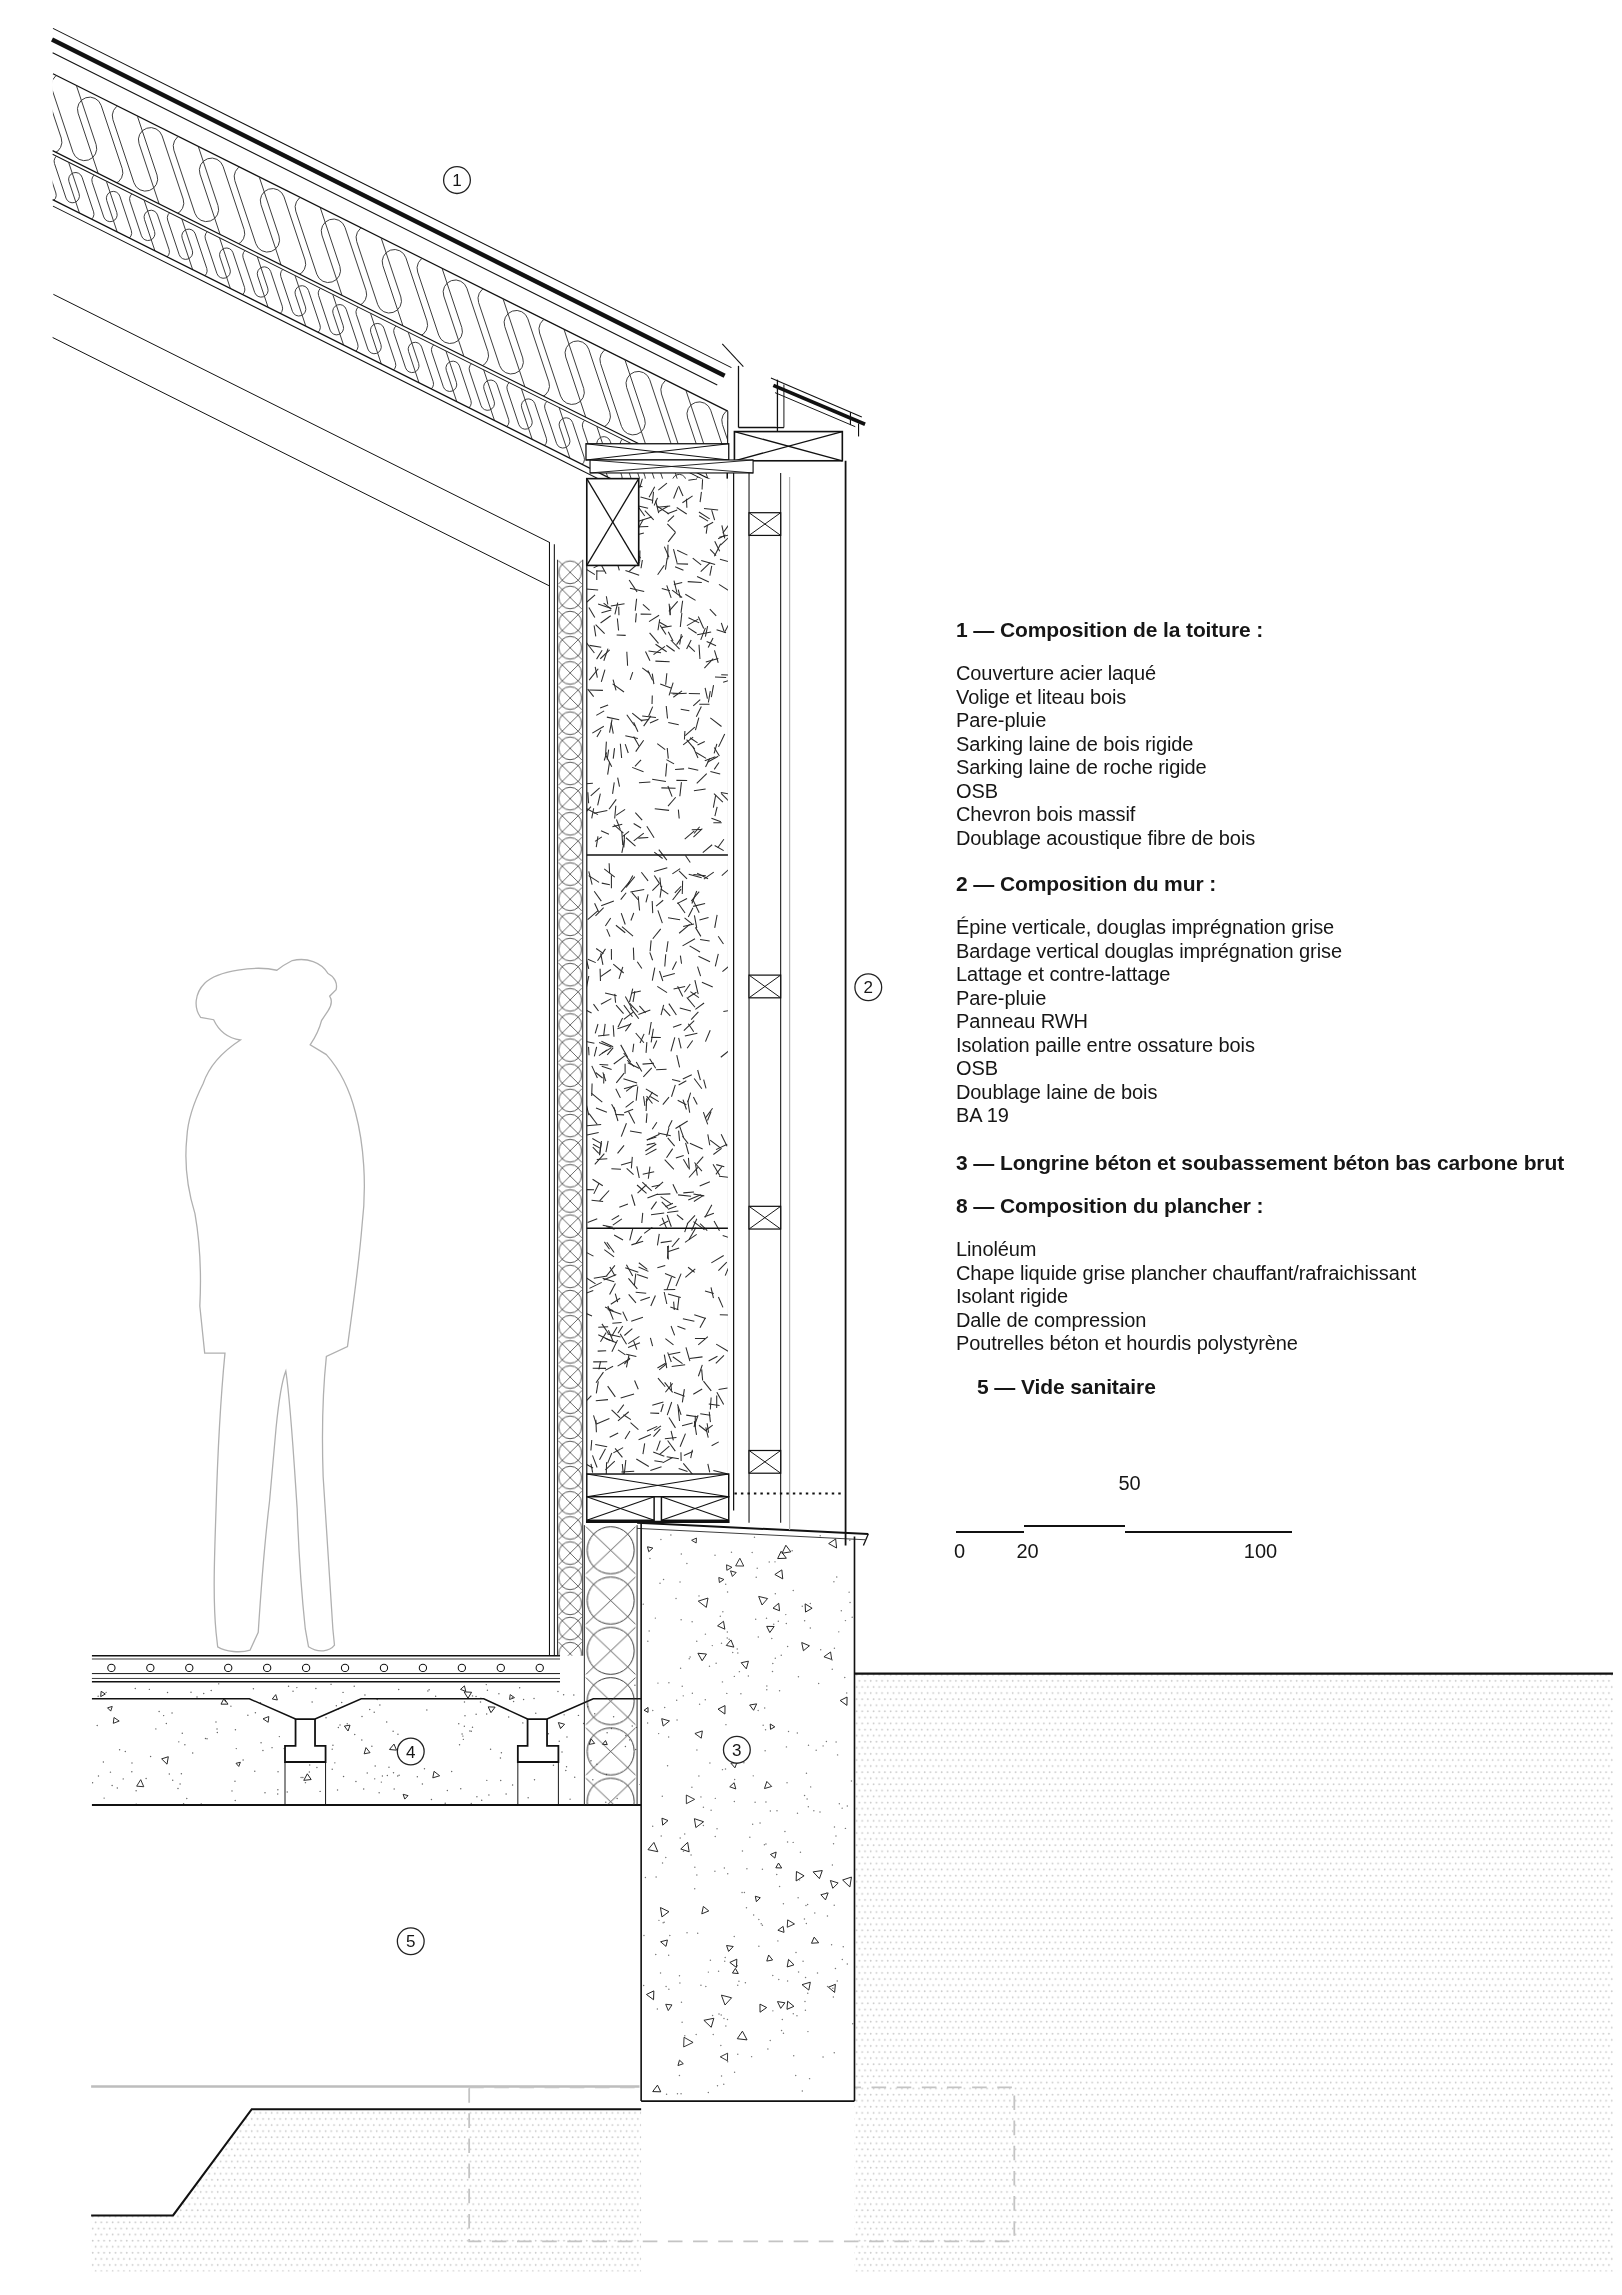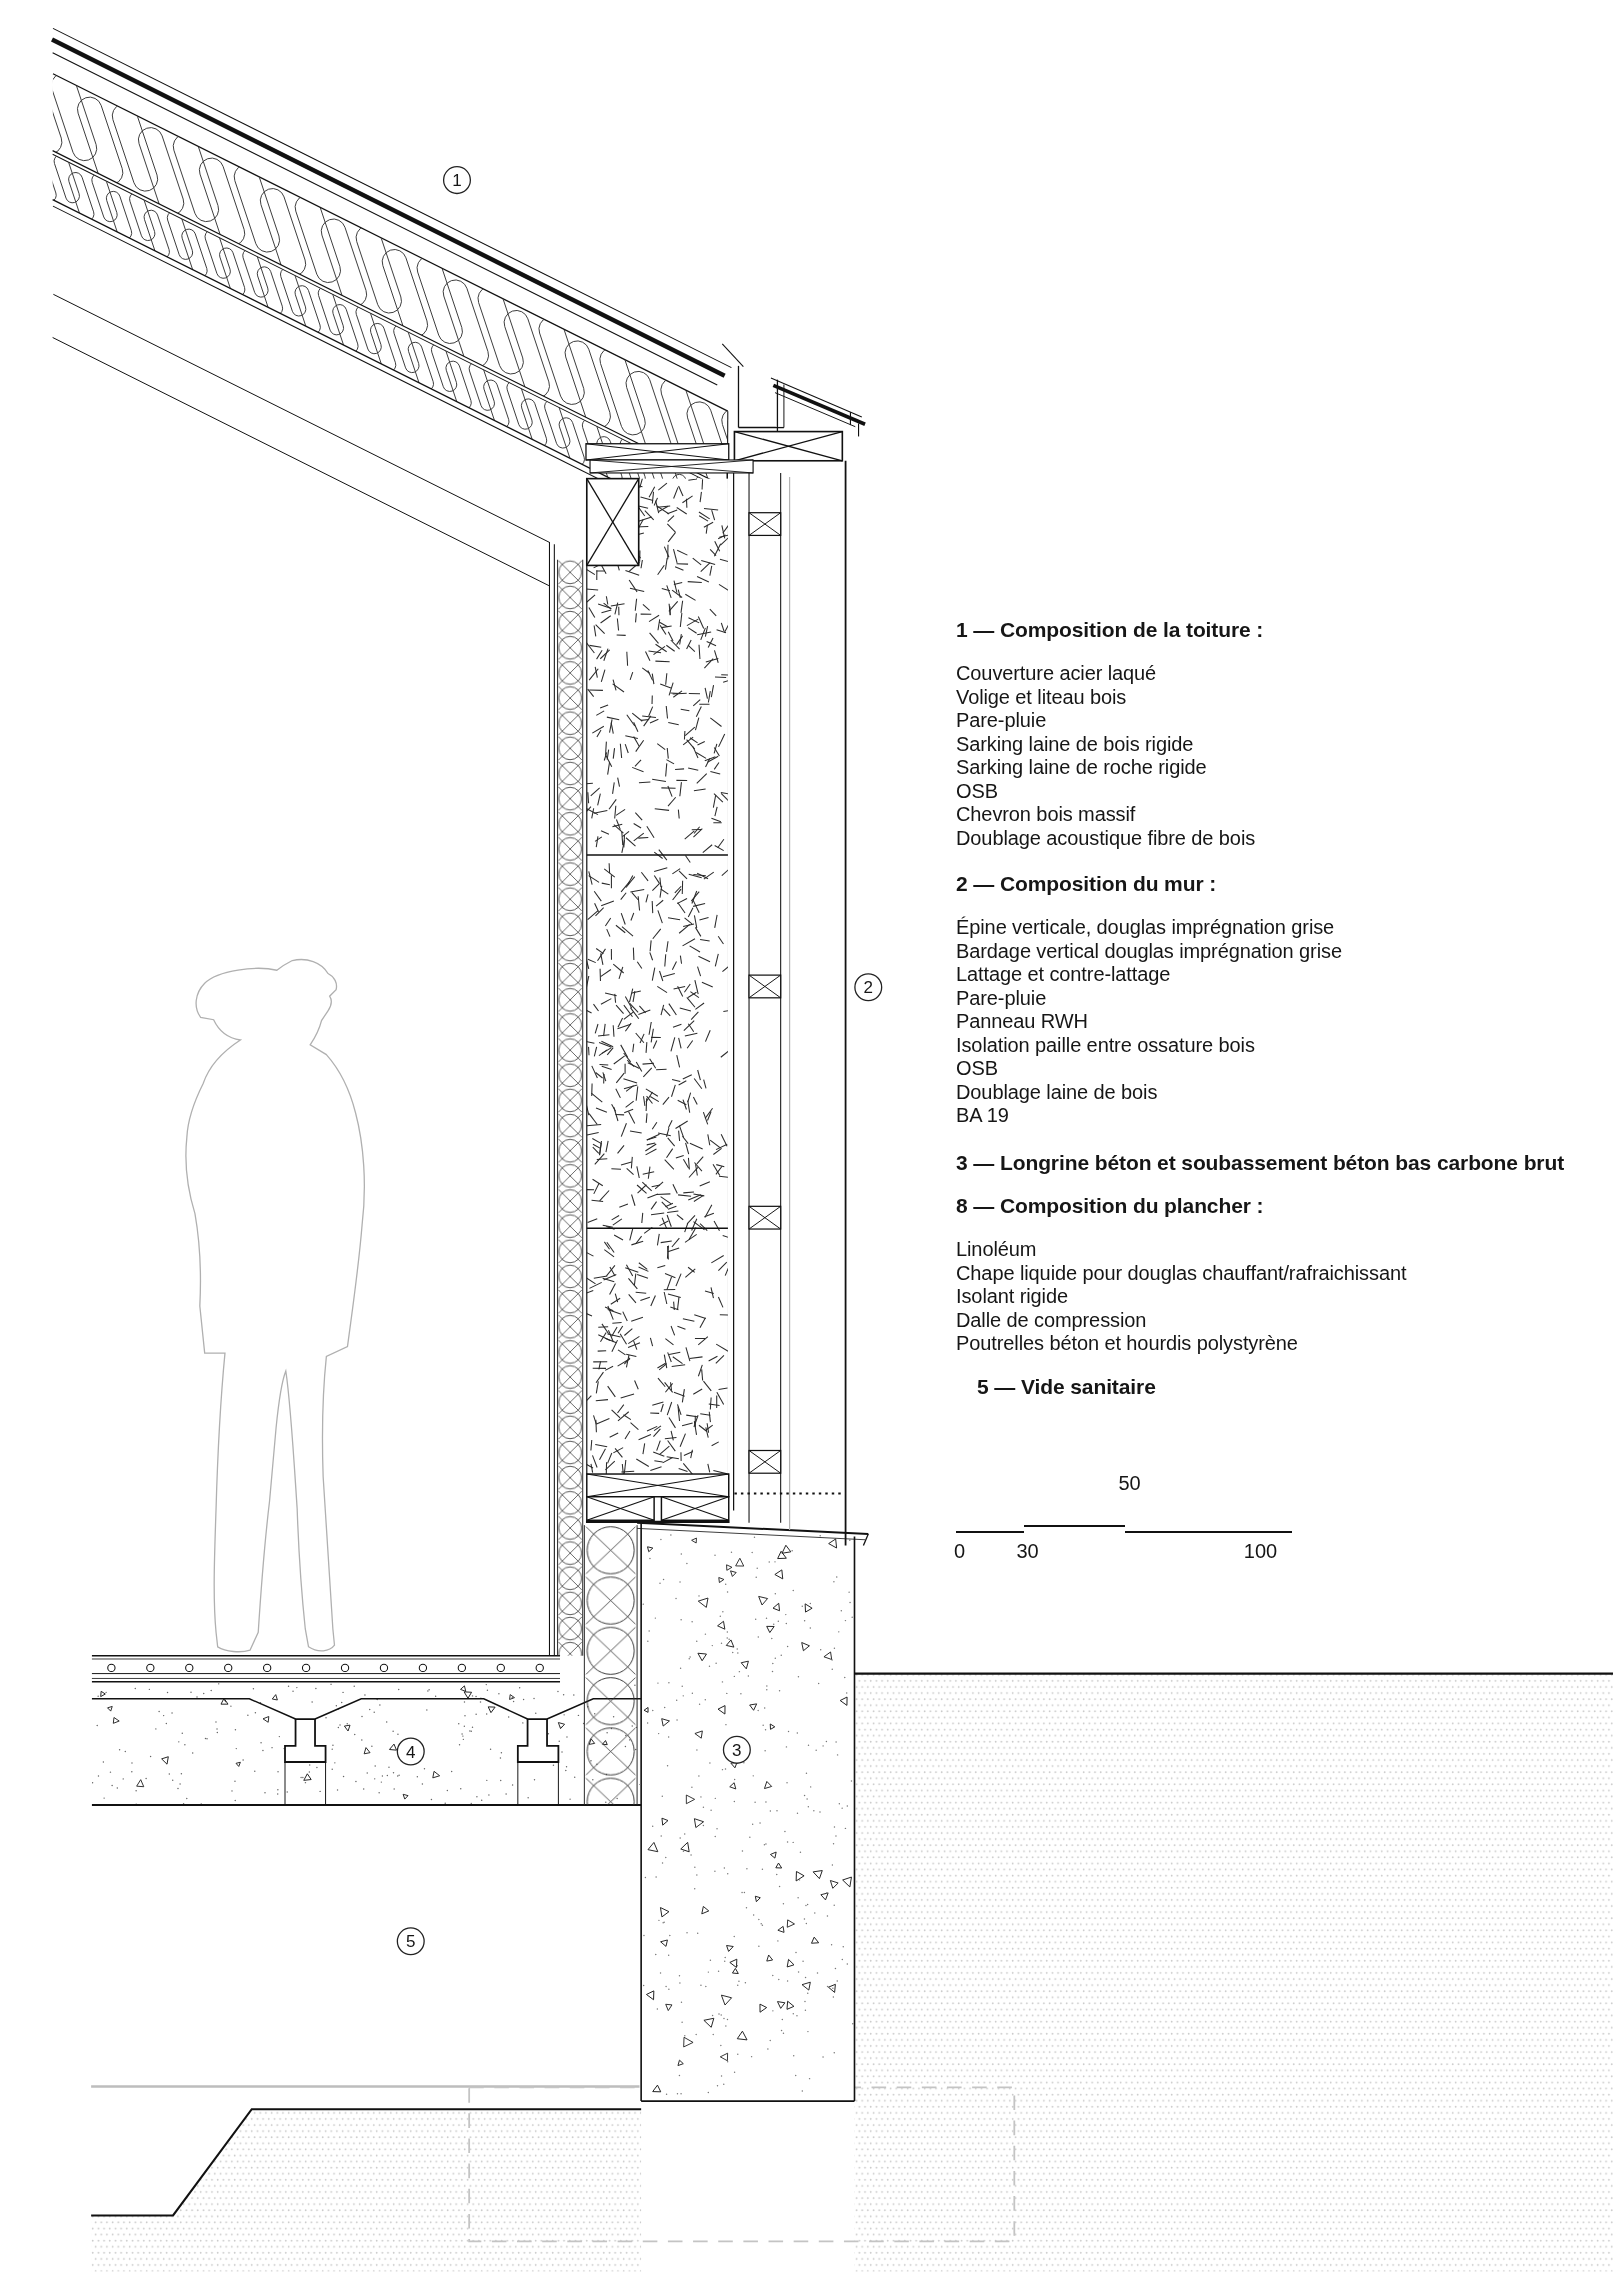--- a/index.html
+++ b/index.html
@@ -1773,35 +1773,35 @@
           <div class="leg-i">BA 19</div>
         </div>
       </div>
       <div class="legend" style="top: 1151px;">
         <div class="leg-h">3 — Longrine béton et soubassement béton bas carbone brut</div>
       </div>
       <div class="legend" style="top: 1194px;">
         <div class="leg-h">8 — Composition du plancher :</div>
         <div style="margin-top: 20px;">
           <div class="leg-i">Linoléum</div>
-          <div class="leg-i">Chape liquide pour douglas chauffant/rafraichissant</div>
+          <div class="leg-i">Chape liquide grise plancher chauffant/rafraichissant</div>
           <div class="leg-i">Isolant rigide</div>
           <div class="leg-i">Dalle de compression</div>
           <div class="leg-i">Poutrelles béton et hourdis polystyrène</div>
         </div>
       </div>
       <div class="legend" style="top: 1375px; margin-left: 21px;">
         <div class="leg-h">5 — Vide sanitaire</div>
       </div>
     </div>
 
 <div>
   <div class="sb-seg" style="left:956px;top:1531px;width:68px;height:2.1px;"></div>
   <div class="sb-seg" style="left:1024px;top:1525px;width:101px;height:2.4px;"></div>
   <div class="sb-seg" style="left:1125px;top:1531px;width:167px;height:2.4px;"></div>
   <div class="sb-lab" style="left:959px;top:1540px;">0</div>
-  <div class="sb-lab" style="left:1027px;top:1540px;">30</div>
+  <div class="sb-lab" style="left:1027px;top:1540px;">20</div>
   <div class="sb-lab" style="left:1129px;top:1472px;">50</div>
   <div class="sb-lab" style="left:1260px;top:1540px;">100</div>
 </div>
 
 </div>
 
 
 </body></html>

